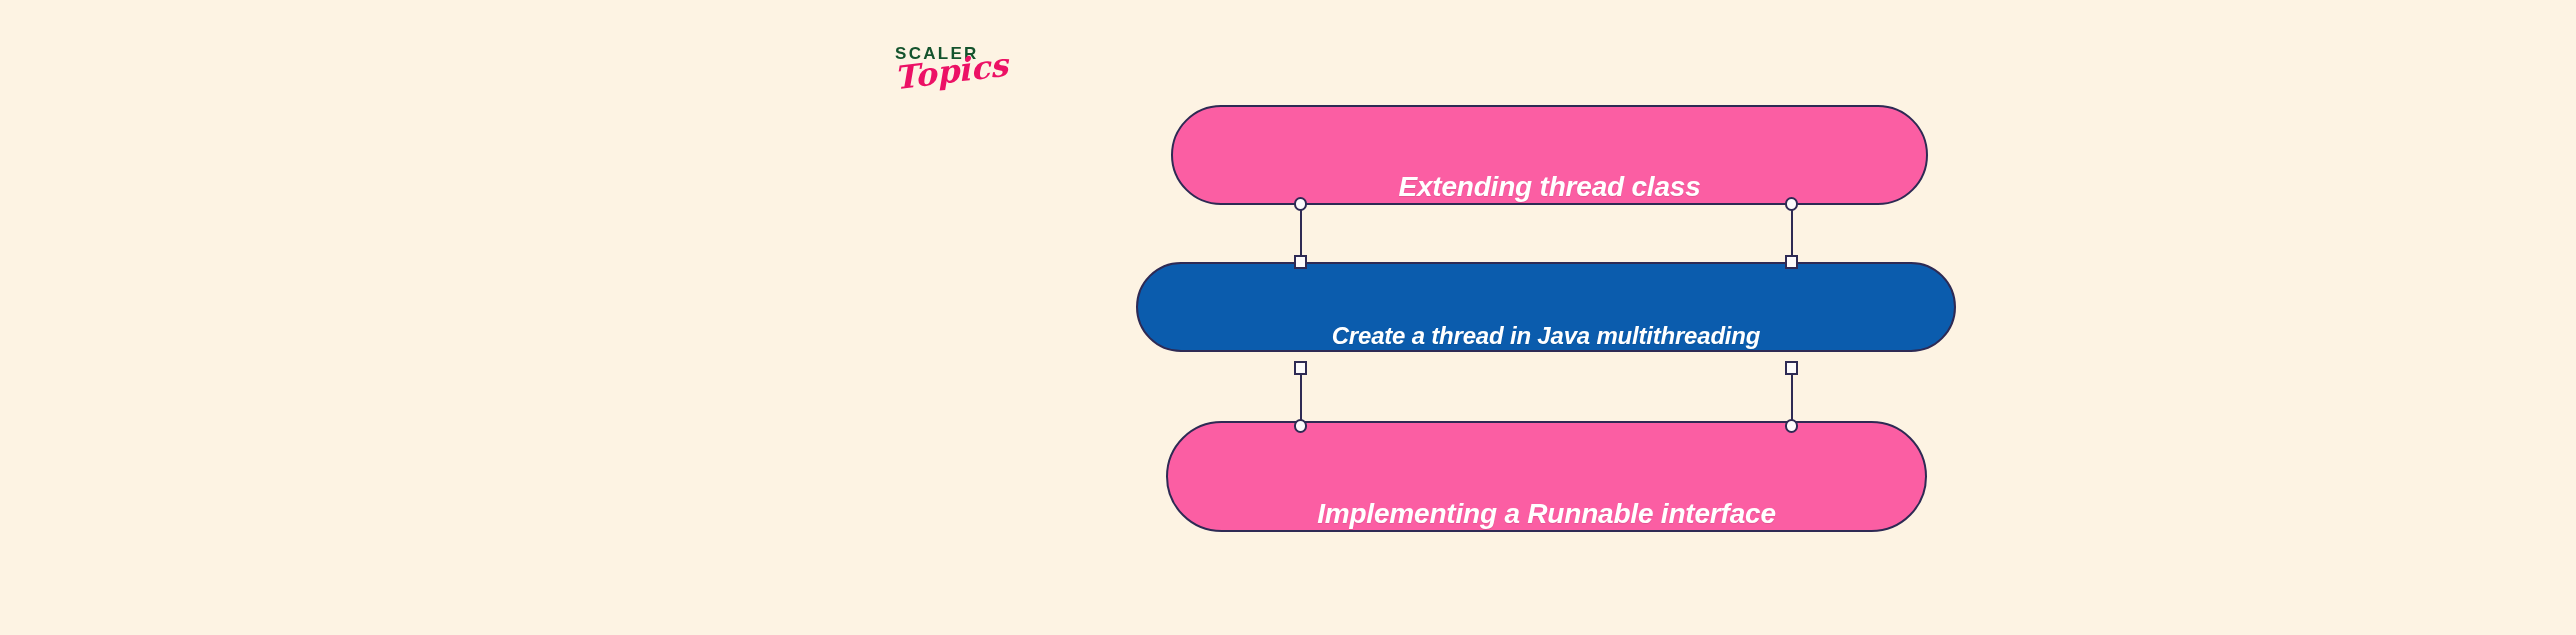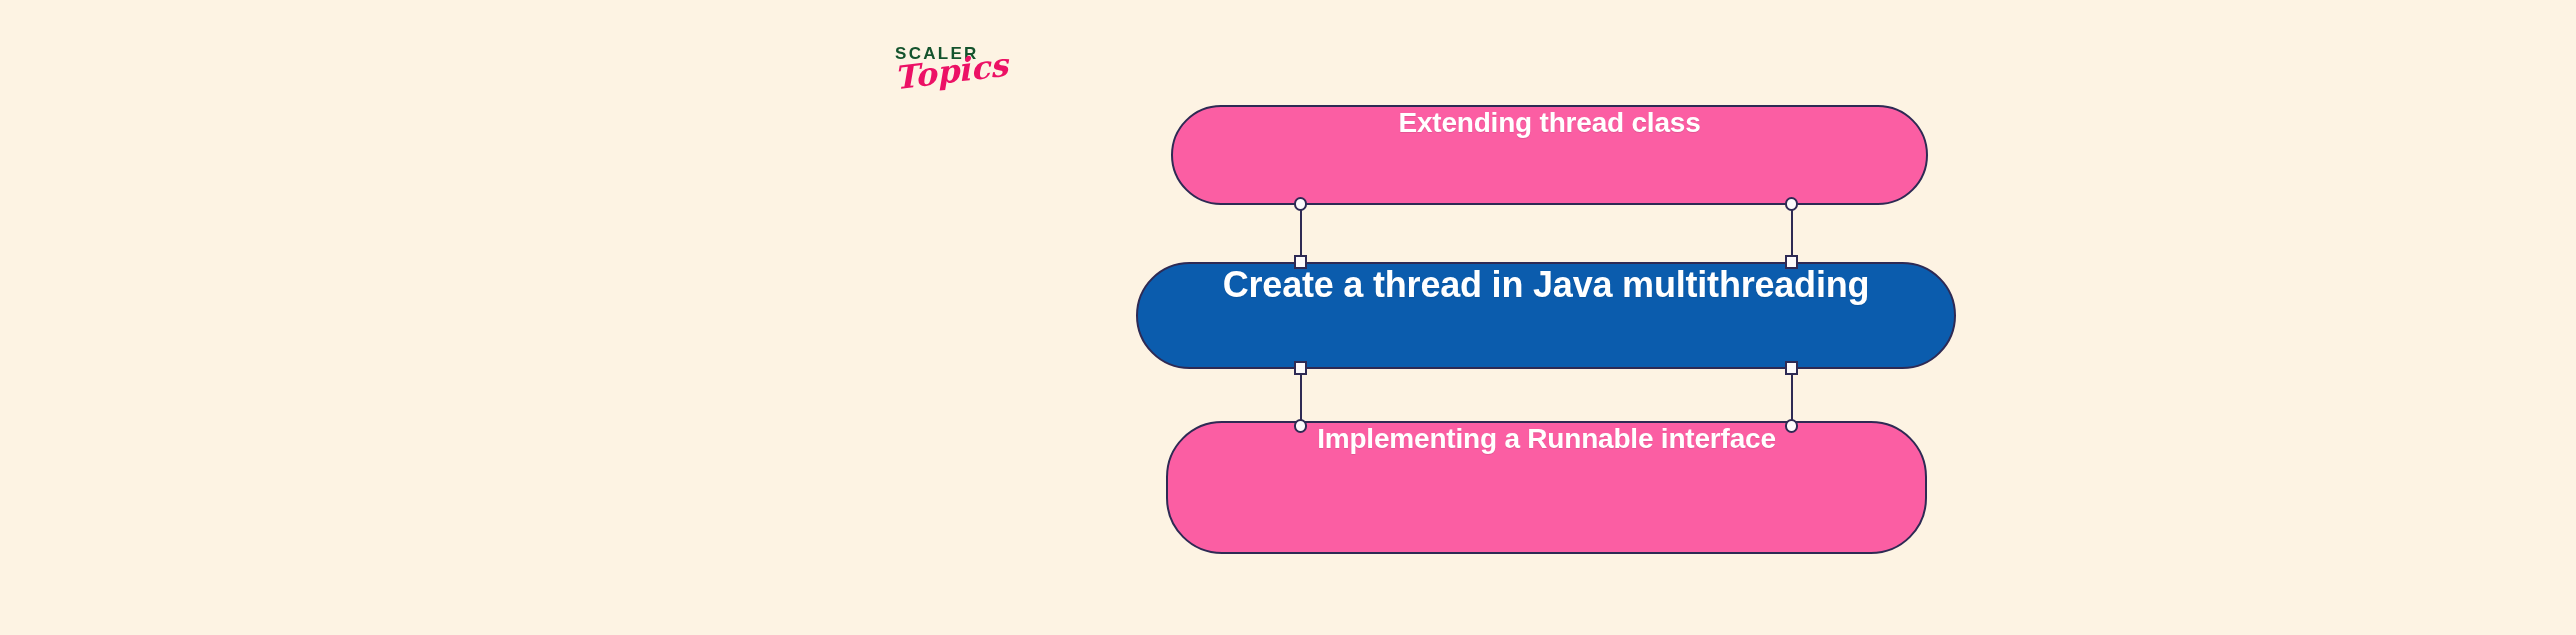--- a/index.html
+++ b/index.html
@@ -54,58 +54,59 @@
     transform: rotate(-7deg) skewX(-6deg);
     transform-origin: left top;
   }
 
   
   .node {
     position: absolute;
     box-sizing: border-box;
     border: 2.6px solid #2E2A54;
     display: flex;
-    align-items: flex-start;
+    align-items: flex-end;
     justify-content: center;
     text-align: center;
     color: #FFFFFF;
     font-family: "Liberation Sans Narrow", "Liberation Sans", sans-serif;
     font-weight: bold;
     letter-spacing: -0.2px;
     white-space: nowrap;
     text-shadow: 0 0.5px 1px rgba(0,0,0,0.10);
+    font-style: italic;
   }
   .node-pink {
     background: #FB5EA3;
   }
   .node-blue {
     background: #0B5CAD;
   }
 
   #node-top {
     left: 1171px;
     top: 105px;
     width: 757px;
     height: 100px;
     border-radius: 50px;
     font-size: 28px;
   }
   #node-mid {
     left: 1136px;
     top: 262px;
     width: 820px;
-    height: 107px;
+    height: 90px;
     border-radius: 54px;
-    font-size: 36px;
+    font-size: 24px;
   }
   #node-bot {
     left: 1166px;
     top: 421px;
     width: 761px;
-    height: 133px;
+    height: 111px;
     border-radius: 56px;
     font-size: 28px;
   }
 
   
   .conn {
     position: absolute;
     width: 15.5px;
   }
   .conn .line {

